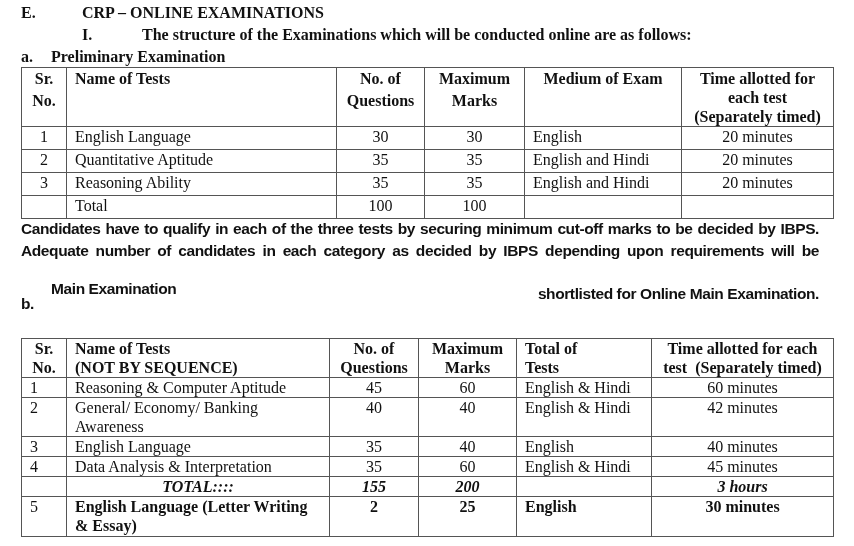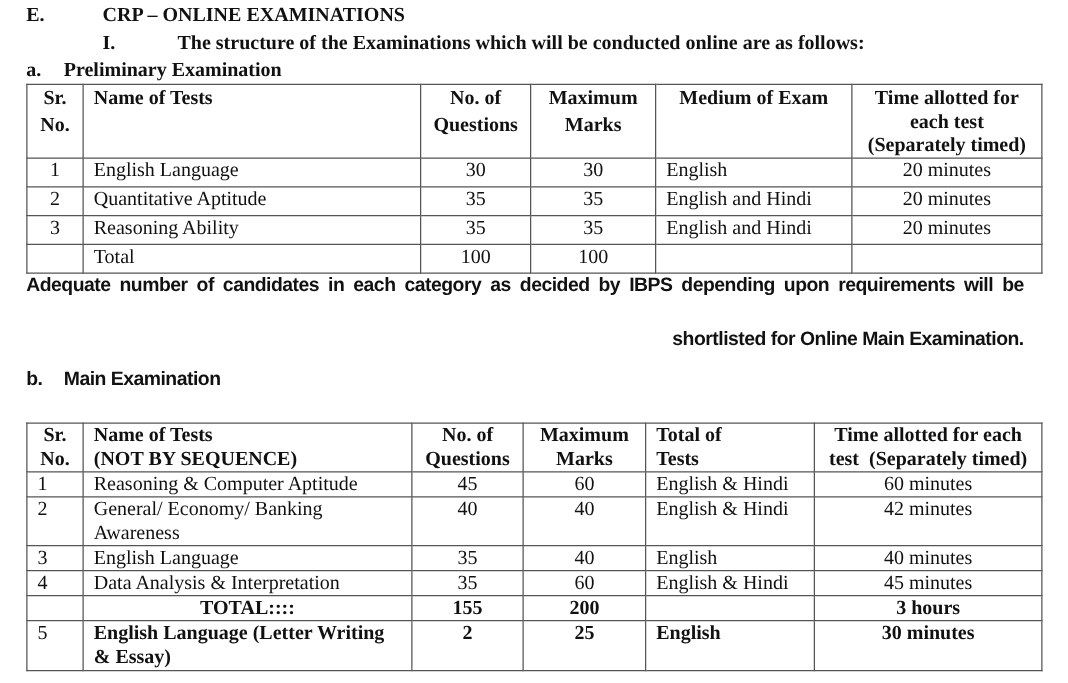--- a/index.html
+++ b/index.html
@@ -90,26 +90,27 @@
     <td>Total</td>
     <td class="c">100</td>
     <td class="c">100</td>
     <td></td>
     <td></td>
   </tr>
 </tbody>
   </table>
 
 <div class="para" style="top:218px;">
+  <span class="line justify">Candidates have to qualify in each of the three tests by securing minimum cut-off marks to be decided by IBPS.</span>
   <span class="line justify">Adequate number of candidates in each category as decided by IBPS depending upon requirements will be</span>
   <span class="line" style="text-align:right;margin-top:21px;">shortlisted for Online Main Examination.</span>
 </div>
 
 <div class="abs b sectb" style="left:21px;top:295px;">b.</div>
-<div class="abs b sectb" style="left:51px;top:295px;">Main Examination</div>
+<div class="abs b sectb" style="left:51px;top:280px;">Main Examination</div>
 
 <table style="left:21px;top:338px;width:812px;">
   <colgroup>
     <col style="width:45px">
       <col style="width:263px">
       <col style="width:89px">
       <col style="width:98px">
       <col style="width:135px">
       <col style="width:182px">
   </colgroup>
@@ -168,21 +169,21 @@
     <td class="c">40 minutes</td>
   </tr>
   <tr style="height:20px;">
     <td>4</td>
     <td>Data Analysis &amp; Interpretation</td>
     <td class="c">35</td>
     <td class="c">60</td>
     <td>English &amp; Hindi</td>
     <td class="c">45 minutes</td>
   </tr>
-  <tr style="height:20px;">
+  <tr style="height:20px;font-style:italic;">
     <td></td>
     <td class="c b" style="font-weight:bold;">TOTAL::::</td>
     <td class="c" style="font-weight:bold;">155</td>
     <td class="c" style="font-weight:bold;">200</td>
     <td></td>
     <td class="c" style="font-weight:bold;">3 hours</td>
   </tr>
   <tr style="height:40px;">
     <td>5</td>
     <td style="font-weight:bold;">

